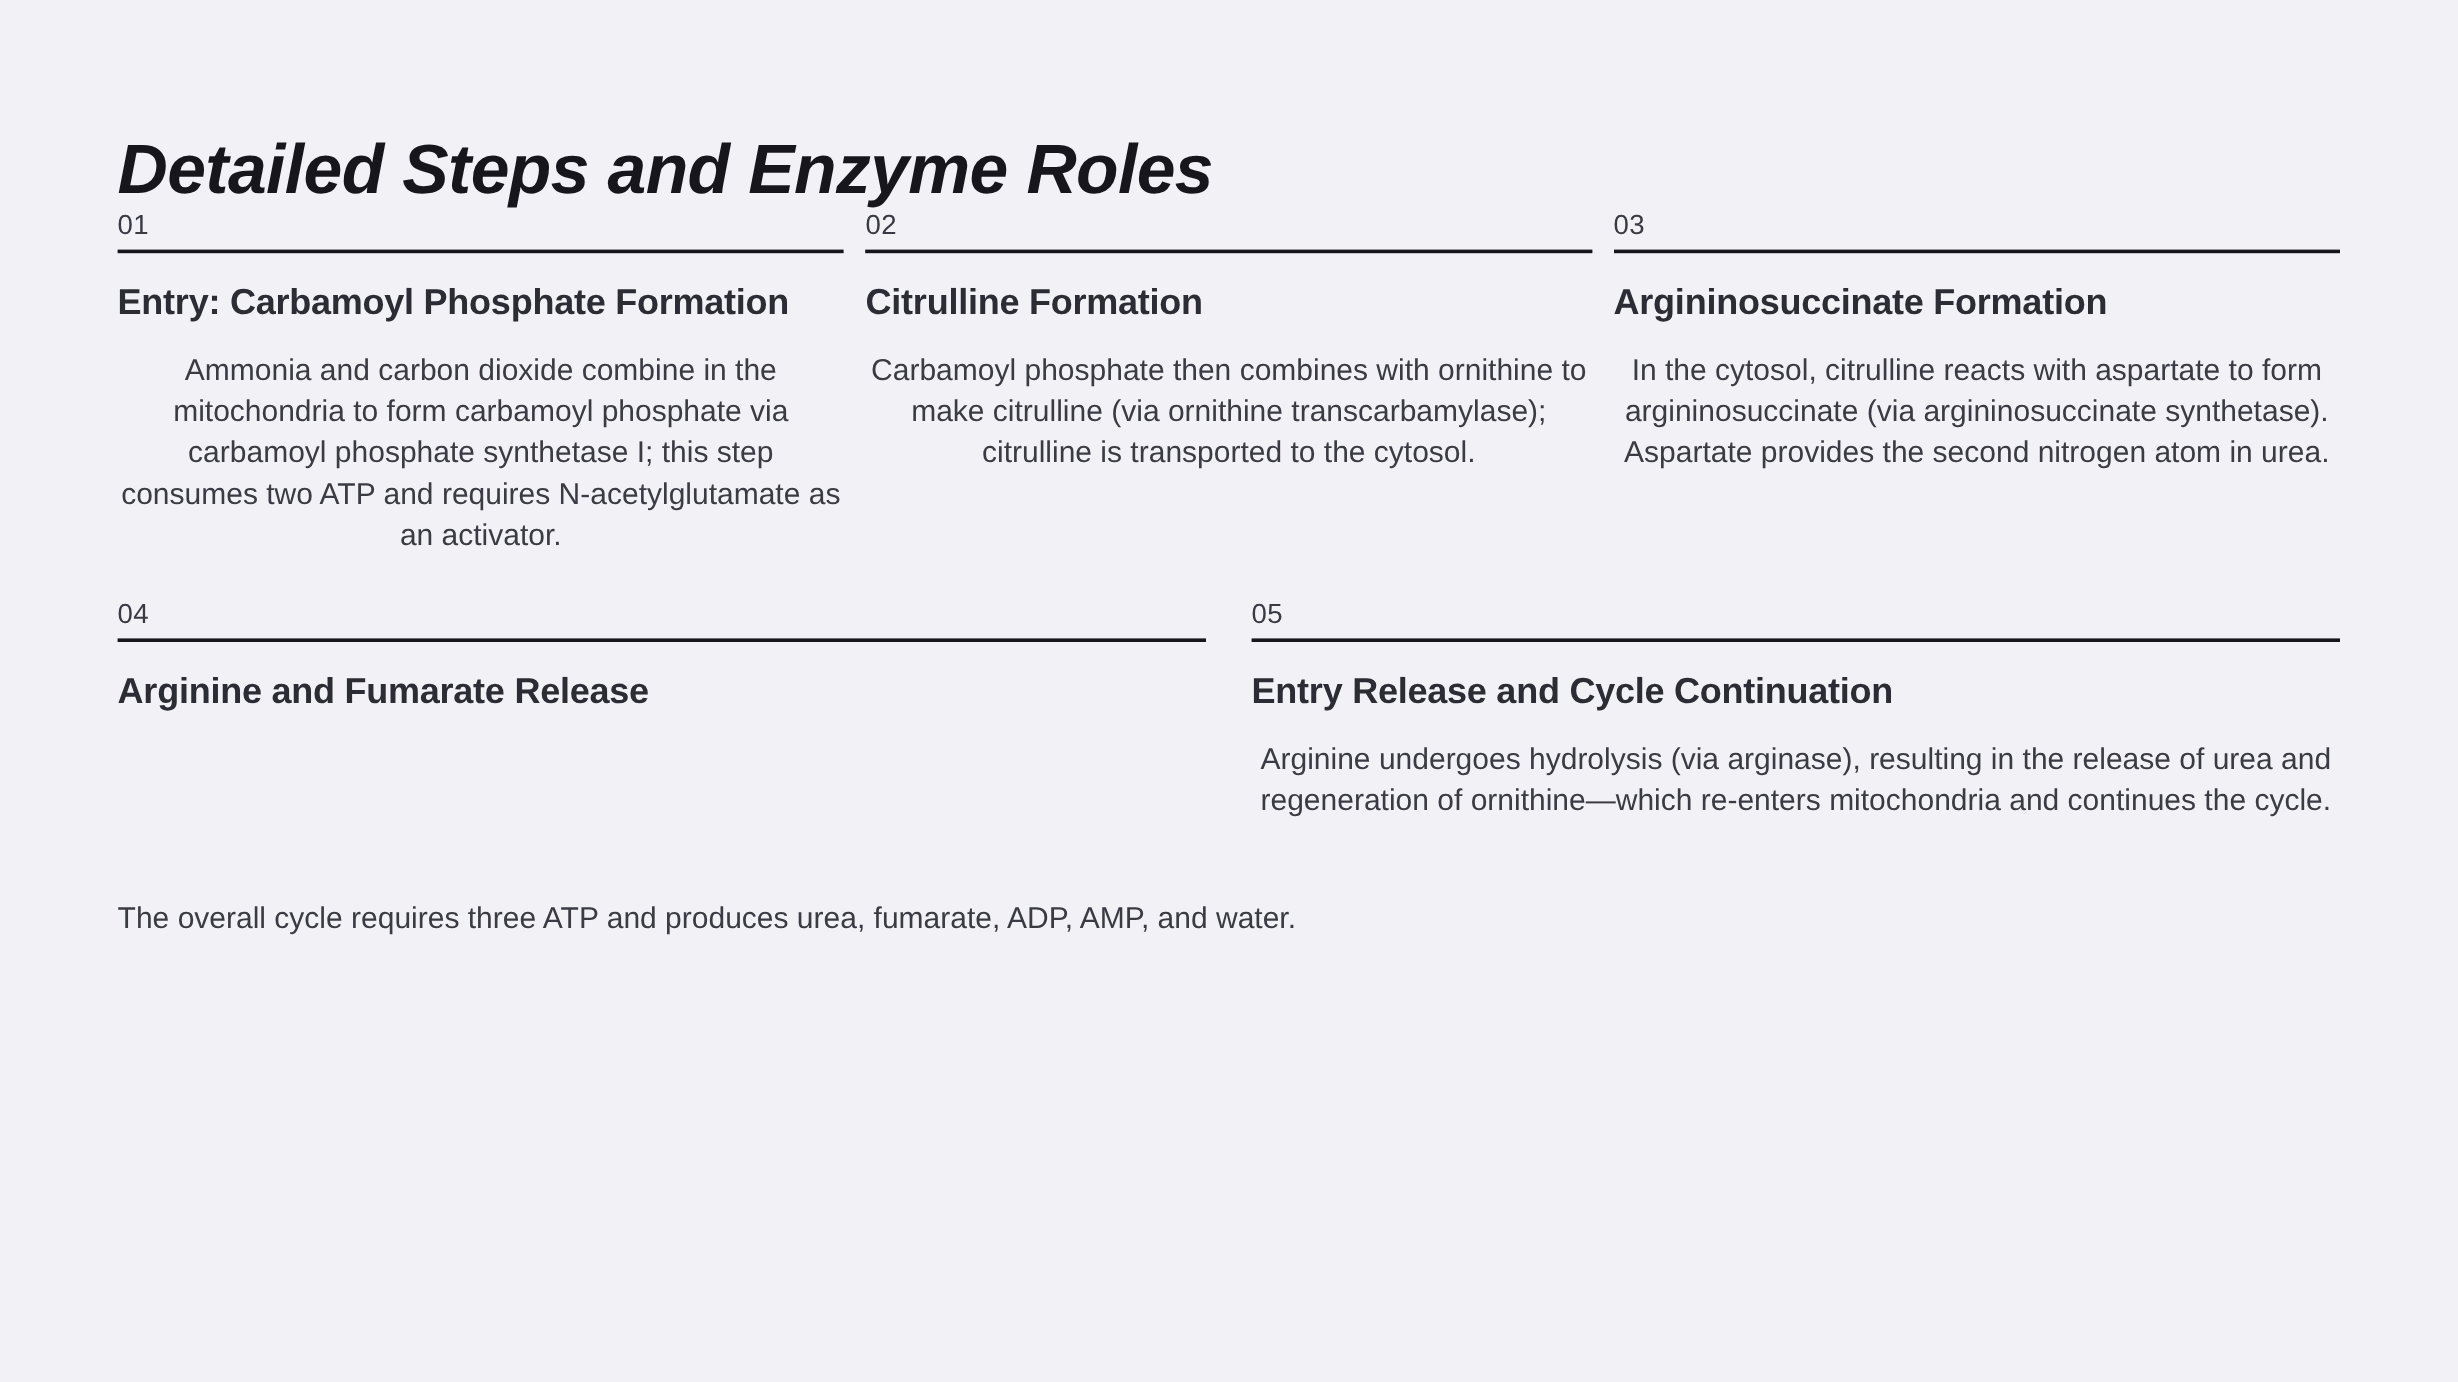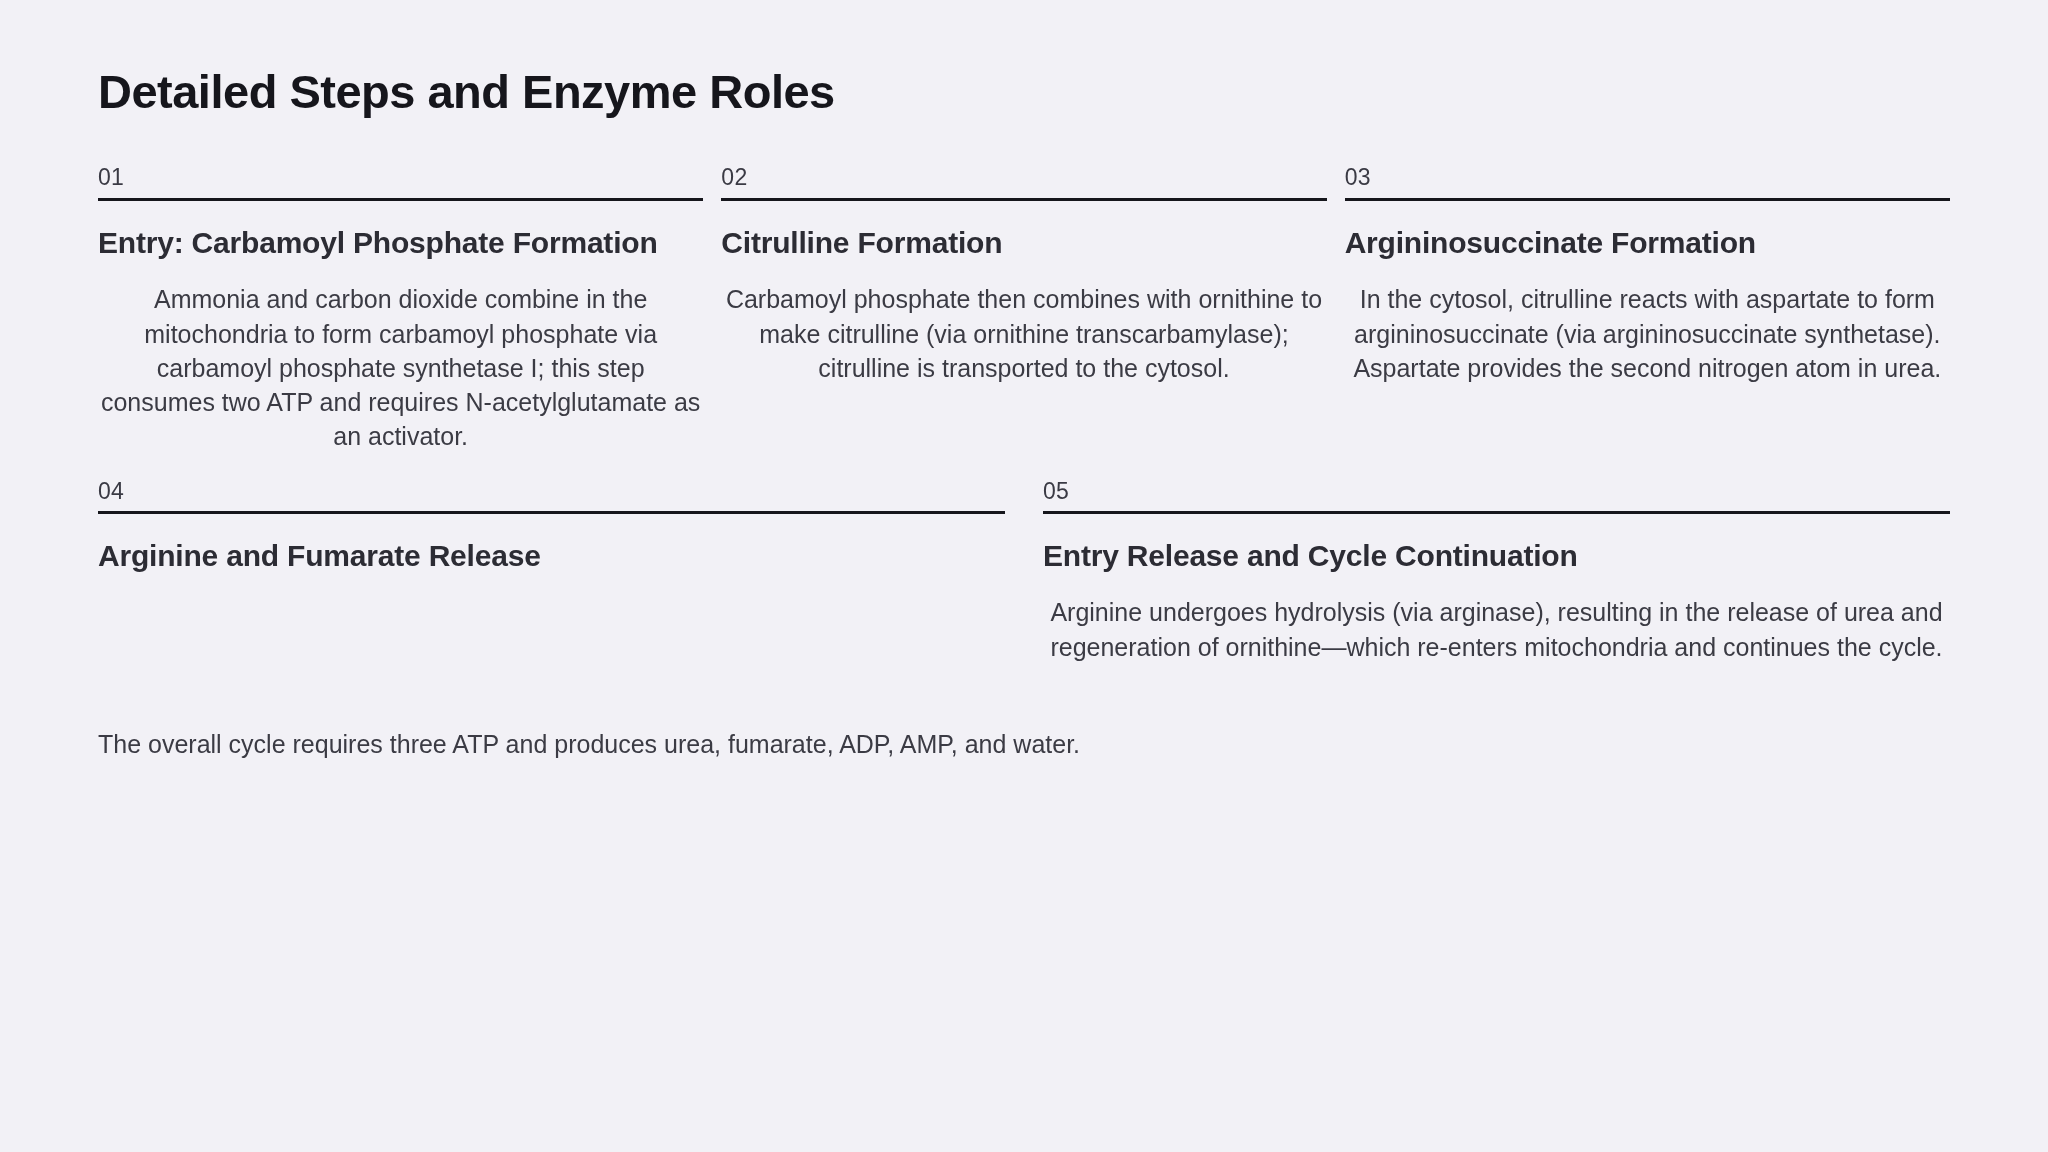--- a/index.html
+++ b/index.html
@@ -19,41 +19,41 @@
   .page {
     position: relative;
     width: 2048px;
     height: 1152px;
     box-sizing: border-box;
     padding: 0 98px;
   }
 
   .page-title {
     margin: 0;
-    padding-top: 67px;
-    font-size: 47px;
+    padding-top: 112px;
+    font-size: 58px;
     line-height: 1.05;
     font-weight: 700;
     letter-spacing: -0.5px;
     color: #16161c;
     font-stretch: condensed;
+    font-style: italic;
   }
 
   .steps-grid {
-    margin-top: 47px;
     display: grid;
     grid-template-columns: repeat(3, 1fr);
     column-gap: 24px;
     row-gap: 0;
     align-items: start;
     gap: 18px;
   }
 
   .steps-grid-row2 {
-    margin-top: 23px;
+    margin-top: 34px;
     display: grid;
     grid-template-columns: repeat(2, 1fr);
     column-gap: 38px;
     align-items: start;
   }
 
   .step-card {
     display: block;
     box-sizing: border-box;
   }

